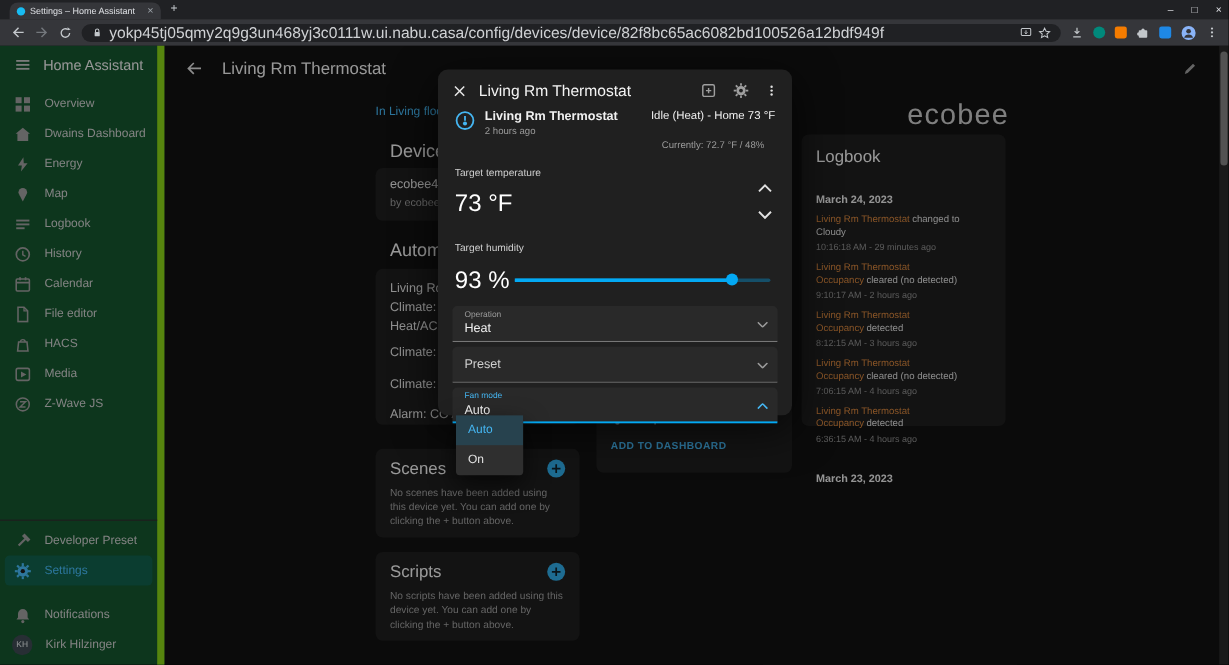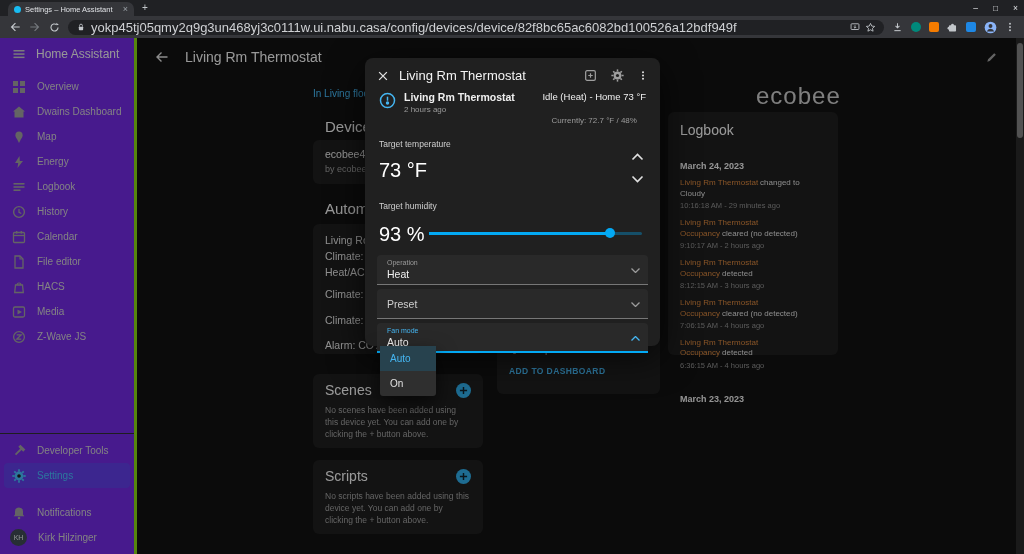--- a/index.html
+++ b/index.html
@@ -30,22 +30,22 @@
   .ext-cluster{display:flex;align-items:center;gap:8px}
   .ext-dot-teal{width:10px;height:10px;border-radius:50%;background:#00897b}
   .ext-sq-orange{width:10px;height:10px;border-radius:2px;background:#f57c00}
   .ext-sq-blue{width:10px;height:10px;border-radius:2px;background:#1e88e5}
 
   
   .scrim{position:absolute;left:0;right:0;top:38px;bottom:0;background:rgba(0,0,0,.35);z-index:5;pointer-events:none}
   .scrollbar{position:absolute;right:0;top:38px;width:8px;bottom:0;background:#1a1a1a;z-index:6}
   .scroll-thumb{position:absolute;left:1px;right:1px;top:5px;height:95px;background:#525252;border-radius:3px}
 
-  .sidebar{position:absolute;left:0;top:38px;width:137px;bottom:0;background:#6d28d9;
-           border-right:3px solid #84cc16;z-index:1}
+  .sidebar{position:absolute;left:0;top:38px;width:137px;bottom:0;background:#14532d;
+           border-right:6px solid #84cc16;z-index:1}
   .sb-header{display:flex;align-items:center;gap:10px;height:32px;padding:0 12px}
   .sb-title{font-size:12px;color:#e8e8e8;white-space:nowrap}
   .sb-items{margin-top:4px}
   .sb-item{display:flex;align-items:center;gap:11px;height:25px;padding:0 12px;font-size:10px;color:#c9c9c9;white-space:nowrap}
   .sb-item .ic{width:14px;height:14px;color:#9a9a9a}
   .sb-item.selected{margin:0 4px;padding:0 8px;border-radius:4px;background:rgba(3,169,244,.15);color:#45b6f2}
   .sb-item.selected .ic{color:#45b6f2}
   .sb-bottom{position:absolute;left:0;right:0;bottom:4px}
   .sb-divider{border-top:1px solid #2e2e2e;margin:4px 0}
   .sb-spacer{height:12px}
@@ -240,33 +240,33 @@
         <span class="ic">
             <svg width="14" height="14" viewBox="0 0 14 14">
               <path d="M7 1.5 13 6.5h-1.5v6h-9v-6H1z" fill="currentColor"></path>
             </svg>
           </span>
         <span>Dwains Dashboard</span>
       </div>
       <div class="sb-item">
         <span class="ic">
             <svg width="14" height="14" viewBox="0 0 14 14">
+              <path d="M7.5 1 3 8h3.2l-.7 5L11 6H7.8z" fill="currentColor"></path>
+            </svg>
+          </span>
+        <span>Energy</span>
+      </div>
+      <div class="sb-item">
+        <span class="ic">
+            <svg width="14" height="14" viewBox="0 0 14 14">
               <circle cx="7" cy="5.2" r="3.6" fill="currentColor"></circle>
               <path d="M7 13 4.2 7.4h5.6z" fill="currentColor"></path>
             </svg>
           </span>
         <span>Map</span>
-      </div>
-      <div class="sb-item">
-        <span class="ic">
-            <svg width="14" height="14" viewBox="0 0 14 14">
-              <path d="M7.5 1 3 8h3.2l-.7 5L11 6H7.8z" fill="currentColor"></path>
-            </svg>
-          </span>
-        <span>Energy</span>
       </div>
       <div class="sb-item">
         <span class="ic">
             <svg width="14" height="14" viewBox="0 0 14 14">
               <rect x="1.5" y="3" width="11" height="1.6" fill="currentColor"></rect>
               <rect x="1.5" y="6.2" width="11" height="1.6" fill="currentColor"></rect>
               <rect x="1.5" y="9.4" width="7" height="1.6" fill="currentColor"></rect>
             </svg>
           </span>
         <span>Logbook</span>
@@ -332,21 +332,21 @@
       <div class="sb-divider"></div>
       <div class="sb-item">
         <span class="ic">
             <svg width="14" height="14" viewBox="0 0 14 14">
               <g transform="rotate(45 7 7)">
                 <rect x="6.2" y="3" width="1.8" height="9" fill="currentColor"></rect>
                 <rect x="3.5" y="1.5" width="7" height="3" fill="currentColor"></rect>
               </g>
             </svg>
           </span>
-        <span>Developer Tools</span>
+        <span>Developer Preset</span>
       </div>
       <div class="sb-item selected">
         <span class="ic">
             <svg width="14" height="14" viewBox="0 0 14 14">
               <circle cx="7" cy="7" r="4.4" fill="currentColor"></circle>
               <g fill="currentColor">
                 <rect x="6.1" y="0.3" width="1.8" height="2.4"></rect>
                 <rect x="6.1" y="11.3" width="1.8" height="2.4"></rect>
                 <rect x="0.3" y="6.1" width="2.4" height="1.8"></rect>
                 <rect x="11.3" y="6.1" width="2.4" height="1.8"></rect>

